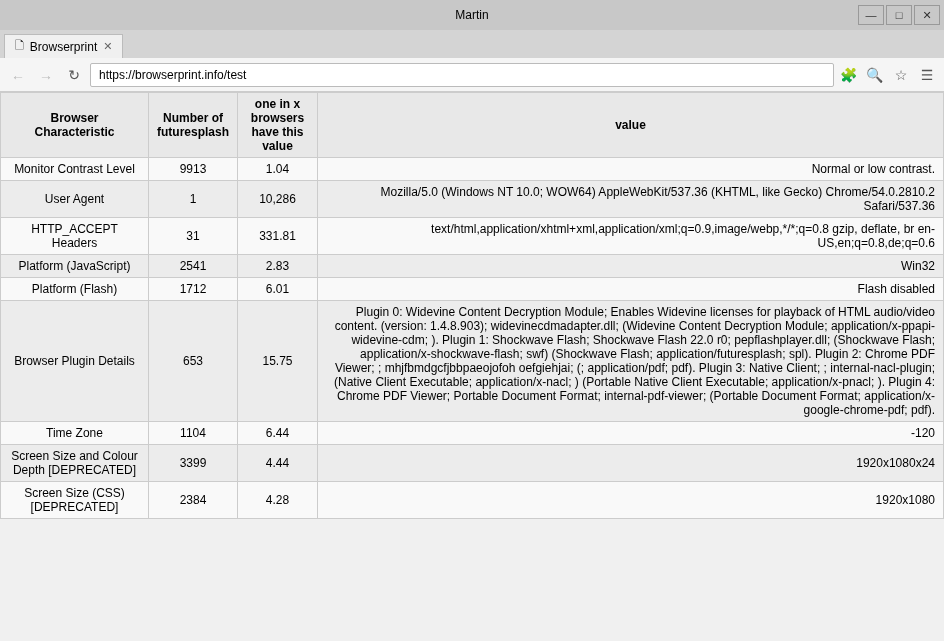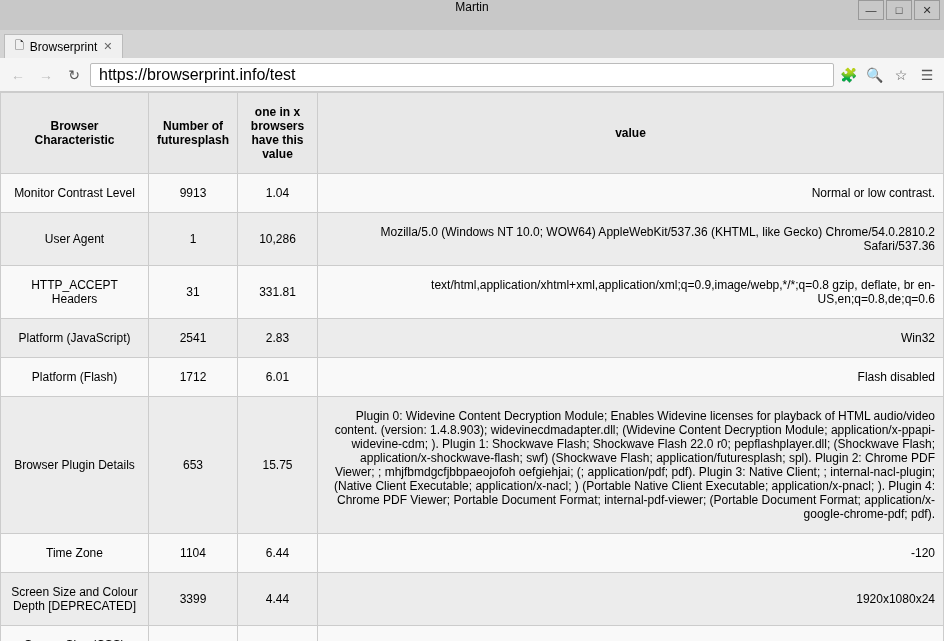--- a/index.html
+++ b/index.html
@@ -3,21 +3,21 @@
   <meta charset="utf-8">
   <style>
     * { margin: 0; padding: 0; box-sizing: border-box; }
     body { font-family: Arial, sans-serif; font-size: 12px; background: #f0f0f0; overflow: hidden; }
 
     
     .title-bar {
       height: 30px;
       background: #c8c8c8;
       display: flex;
-      align-items: flex-start;
+      align-items: center;
       justify-content: flex-end;
       padding: 0 4px;
     }
     .window-controls {
       display: flex;
       gap: 2px;
     }
     .win-btn {
       width: 26px;
       height: 20px;
@@ -75,21 +75,21 @@
       align-items: center;
       justify-content: center;
     }
     .nav-btn:disabled { color: #bbb; cursor: default; }
     .address-bar {
       flex: 1;
       height: 24px;
       border: 1px solid #bbb;
       border-radius: 2px;
       padding: 0 8px;
-      font-size: 16px;
+      font-size: 12px;
       background: white;
     }
     .nav-icons {
       display: flex;
       gap: 4px;
     }
     .nav-icon-btn {
       width: 22px; height: 22px;
       display: flex; align-items: center; justify-content: center;
       cursor: pointer;
@@ -98,21 +98,21 @@
     }
 
     
     .data-table {
       width: 100%;
       border-collapse: collapse;
       font-size: 12px;
     }
     .data-table th, .data-table td {
       border: 1px solid #ccc;
-      padding: 12px 8px;
+      padding: 4px 8px;
       text-align: center;
       vertical-align: middle;
     }
     .data-table th {
       background: #e8e8e8;
       font-weight: bold;
       font-size: 12px;
     }
     .data-table td.value-cell {
       text-align: right;

